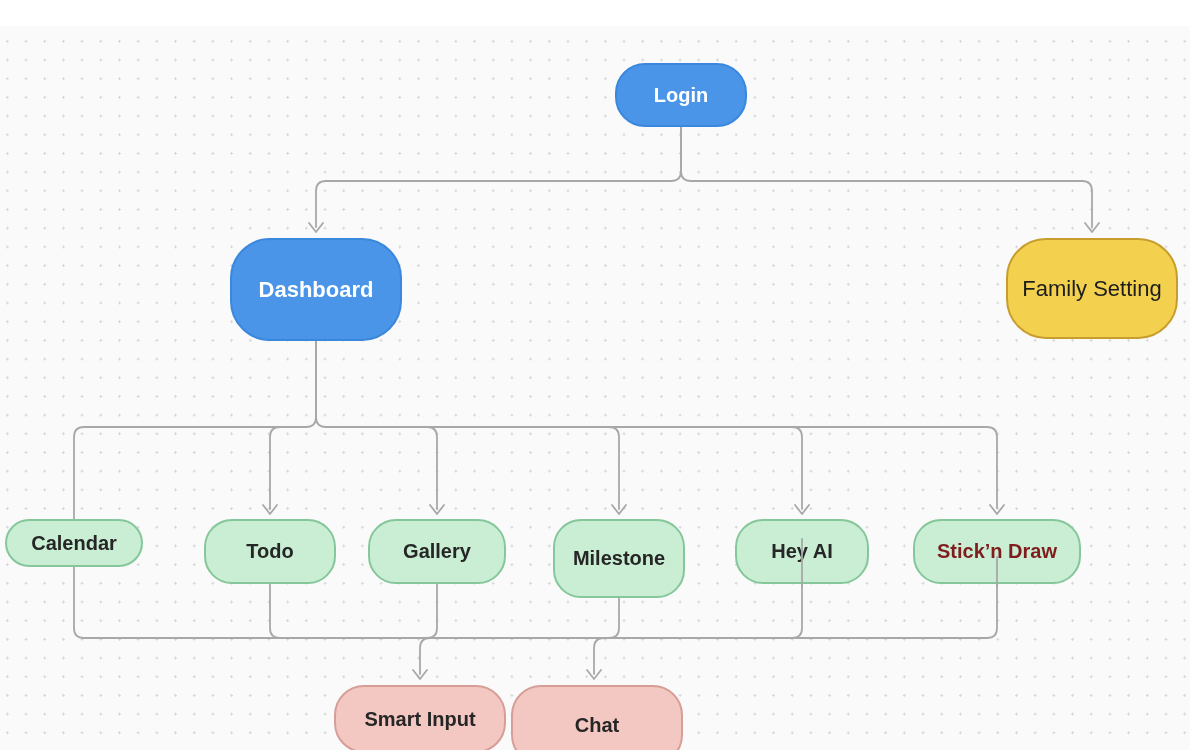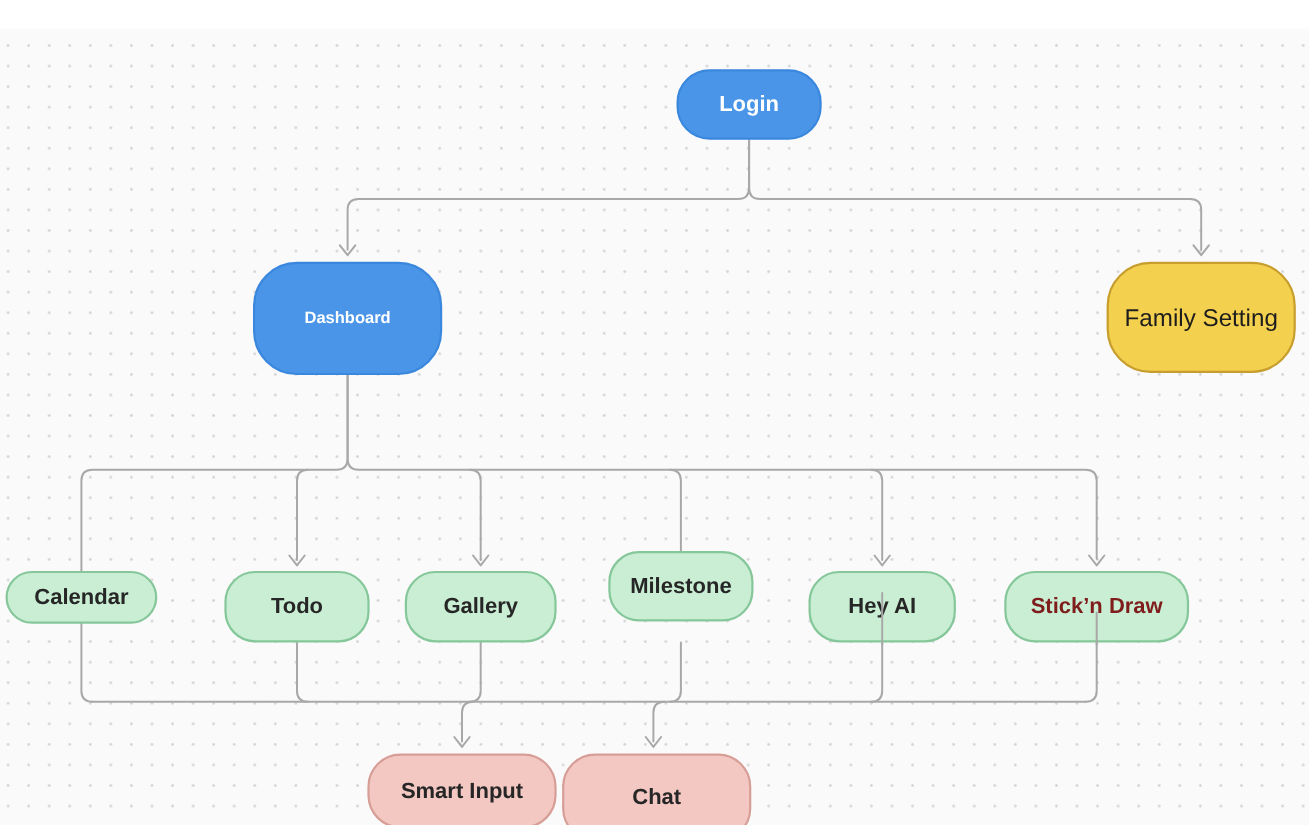--- a/index.html
+++ b/index.html
@@ -18,26 +18,26 @@
     position:absolute;
     display:flex;align-items:center;justify-content:center;
     border:2px solid;
     box-sizing:border-box;
     font-weight:700;font-size:20px;
     white-space:nowrap;
     z-index:2;
   }
   .node .lbl{display:block;}
   #n-login{left:615px;top:37px;width:132px;height:64px;border-radius:30px;}
-  #n-dashboard{left:230px;top:212px;width:172px;height:103px;border-radius:40px;font-size:15px;}
+  #n-dashboard{left:230px;top:212px;width:172px;height:103px;border-radius:40px;font-size:22px;}
   #n-family-setting{left:1006px;top:212px;width:172px;height:101px;border-radius:40px;font-size:22px;font-weight:400;}
   #n-calendar{left:5px;top:493px;width:138px;height:48px;border-radius:28px;}
   #n-todo{left:204px;top:493px;width:132px;height:65px;border-radius:28px;}
   #n-gallery{left:368px;top:493px;width:138px;height:65px;border-radius:28px;}
-  #n-milestone{left:553px;top:475px;width:132px;height:64px;border-radius:28px;justify-content:center;}
+  #n-milestone{left:553px;top:493px;width:132px;height:79px;border-radius:28px;justify-content:center;}
   #n-hey-ai{left:735px;top:493px;width:134px;height:65px;border-radius:28px;}
   #n-stickn-draw{left:913px;top:493px;width:168px;height:65px;border-radius:28px;}
   #n-smart-input{left:334px;top:659px;width:172px;height:68px;border-radius:30px;}
   #n-chat{left:511px;top:659px;width:172px;height:80px;border-radius:30px;}
 </style>
 </head>
 <body>
 
 <div class="canvas" id="canvas" style="background-color: rgb(250, 250, 250); background-image: radial-gradient(rgb(214, 214, 214) 1.2px, transparent 1.3px); margin-top: 26px;">
 

